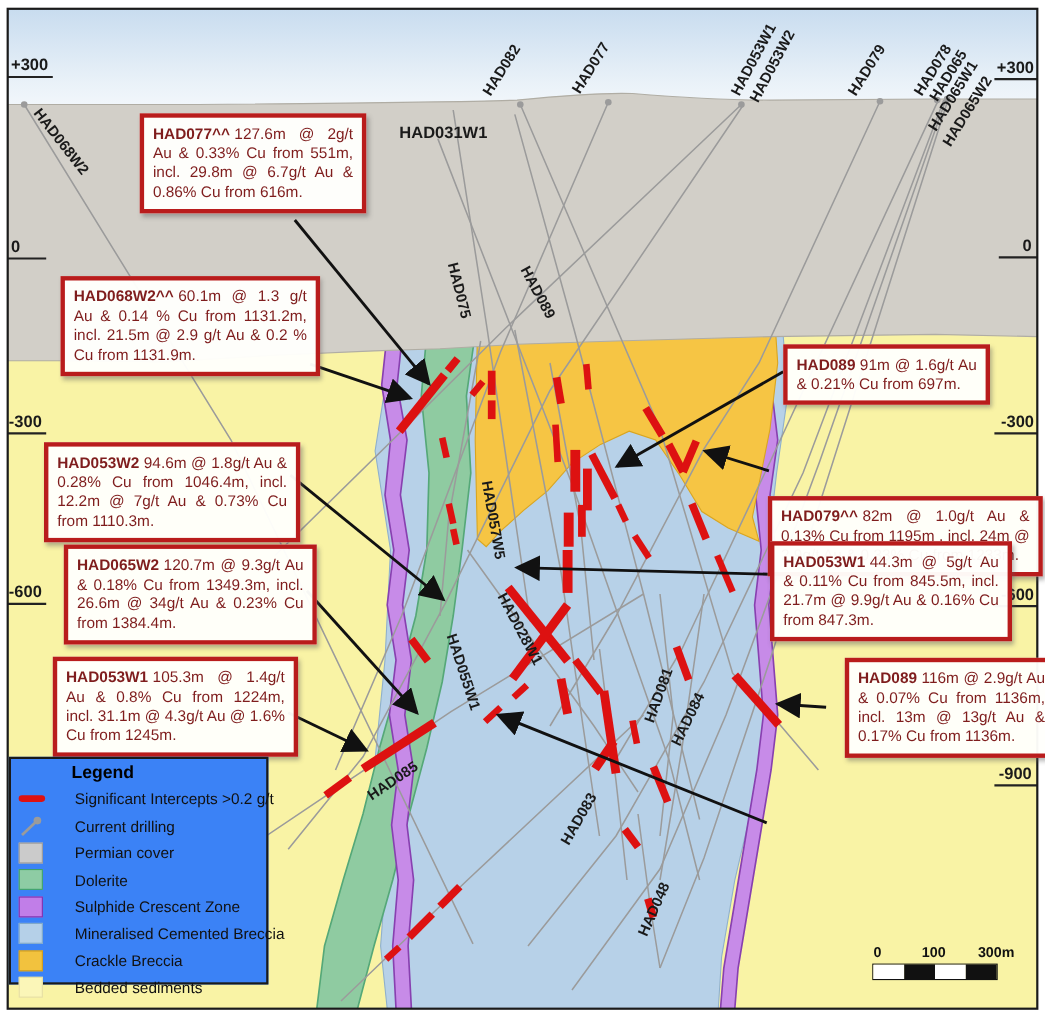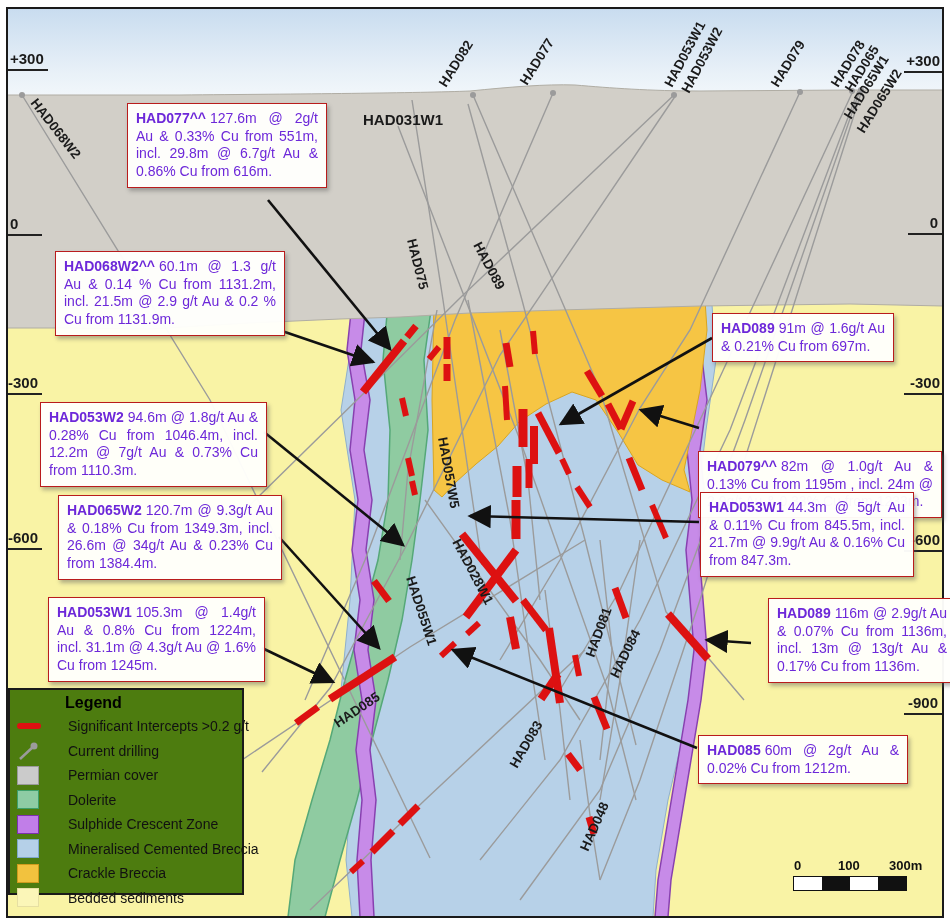--- a/index.html
+++ b/index.html
@@ -1,23 +1,23 @@
 <!DOCTYPE html>
 <html><head>
 <meta charset="utf-8">
 <style>
   html,body{margin:0;padding:0;background:#fff;}
   body{font-family:"Liberation Sans",sans-serif;}
   #fig{position:relative;width:950px;height:922px;background:#fff;overflow:hidden;}
   #gfx{position:absolute;left:0;top:0;}
-  .ann{position:absolute;background:rgba(255,255,252,.97);border:1px solid #b91c1c;
+  .ann{position:absolute;background:rgba(255,255,252,.97);border:4px solid #b91c1c;
        box-shadow:2px 3px 4px rgba(90,90,90,.45);padding:6px 8px;font-size:14px;
-       line-height:1.26;color:#6d28d9;text-align:justify;}
+       line-height:1.26;color:#7f1d1d;text-align:justify;}
   .ann b{margin-right:4px;}
-  #legend{position:absolute;left:8px;top:688px;width:236px;height:207px;background:#4d7c0f;
+  #legend{position:absolute;left:8px;top:688px;width:236px;height:207px;background:#3b82f6;
           border:2px solid #1a1a1a;box-sizing:border-box;padding:4px 6px 0 7px;}
   #legend .ttl{font-weight:bold;font-size:16px;margin:0 0 2px 48px;}
   .lrow{display:flex;align-items:center;height:24.5px;gap:16px;}
   .lrow .ic{width:26px;margin-right:9px;display:flex;align-items:center;justify-content:flex-start;flex:none;}
   .lrow .lb{font-size:14px;color:#111;white-space:nowrap;}
   .sw{display:inline-block;width:22px;height:19px;border:1px solid #999;box-sizing:border-box;}
   .dash{display:inline-block;width:24px;height:6px;border-radius:3px;}
   #scalebar{position:absolute;left:788px;top:858px;width:140px;}
   #scalebar .nums{position:relative;height:16px;font-size:13px;font-weight:bold;color:#111;}
   #scalebar .nums span{position:absolute;top:0;}
@@ -209,21 +209,20 @@
 
 <div class="ann" style="left:127px;top:103px;width:182px;"><b>HAD077^^</b><span>127.6m @ 2g/t Au &amp; 0.33% Cu from 551m, incl. 29.8m @ 6.7g/t Au &amp; 0.86% Cu from 616m.</span></div>
 <div class="ann" style="left:55px;top:251px;width:212px;"><b>HAD068W2^^</b><span>60.1m @ 1.3 g/t Au &amp; 0.14 % Cu from 1131.2m, incl. 21.5m @ 2.9 g/t Au &amp; 0.2 % Cu from 1131.9m.</span></div>
 <div class="ann" style="left:40px;top:402px;width:209px;"><b>HAD053W2</b><span>94.6m @ 1.8g/t Au &amp; 0.28% Cu from 1046.4m, incl. 12.2m @ 7g/t Au &amp; 0.73% Cu from 1110.3m.</span></div>
 <div class="ann" style="left:58px;top:495px;width:206px;"><b>HAD065W2</b><span>120.7m @ 9.3g/t Au &amp; 0.18% Cu from 1349.3m, incl. 26.6m @ 34g/t Au &amp; 0.23% Cu from 1384.4m.</span></div>
 <div class="ann" style="left:48px;top:597px;width:199px;"><b>HAD053W1</b><span>105.3m @ 1.4g/t Au &amp; 0.8% Cu from 1224m, incl. 31.1m @ 4.3g/t Au @ 1.6% Cu from 1245m.</span></div>
 <div class="ann" style="left:712px;top:313px;width:164px;"><b>HAD089</b><span>91m @ 1.6g/t Au &amp; 0.21% Cu from 697m.</span></div>
 <div class="ann" style="left:698px;top:405px;width:226px;margin-top:46px;"><b>HAD079^^</b><span>82m @ 1.0g/t Au &amp; 0.13% Cu from 1195m , incl. 24m @ 2.9g/t Au &amp; 0.33% Cu from 1233m.</span></div>
 <div class="ann" style="left:700px;top:492px;width:196px;"><b>HAD053W1</b><span>44.3m @ 5g/t Au &amp; 0.11% Cu from 845.5m, incl. 21.7m @ 9.9g/t Au &amp; 0.16% Cu from 847.3m.</span></div>
 <div class="ann" style="left:752px;top:598px;width:170px;margin-left:16px;"><b>HAD089</b><span>116m @ 2.9g/t Au &amp; 0.07% Cu from 1136m, incl. 13m @ 13g/t Au &amp; 0.17% Cu from 1136m.</span></div>
-<div class="ann" style="left:698px;top:735px;width:192px;"><b>HAD085</b><span>60m @ 2g/t Au &amp; 0.02% Cu from 1212m.</span></div>
 
 <div id="legend">
   <div class="ttl">Legend</div>
   <div class="lrow">
     <span class="ic">
           <span class="dash" style="background-color: rgb(221, 17, 17);"></span>
         </span>
     <span class="lb">Significant Intercepts &gt;0.2 g/t</span>
   </div>
   <div class="lrow">

